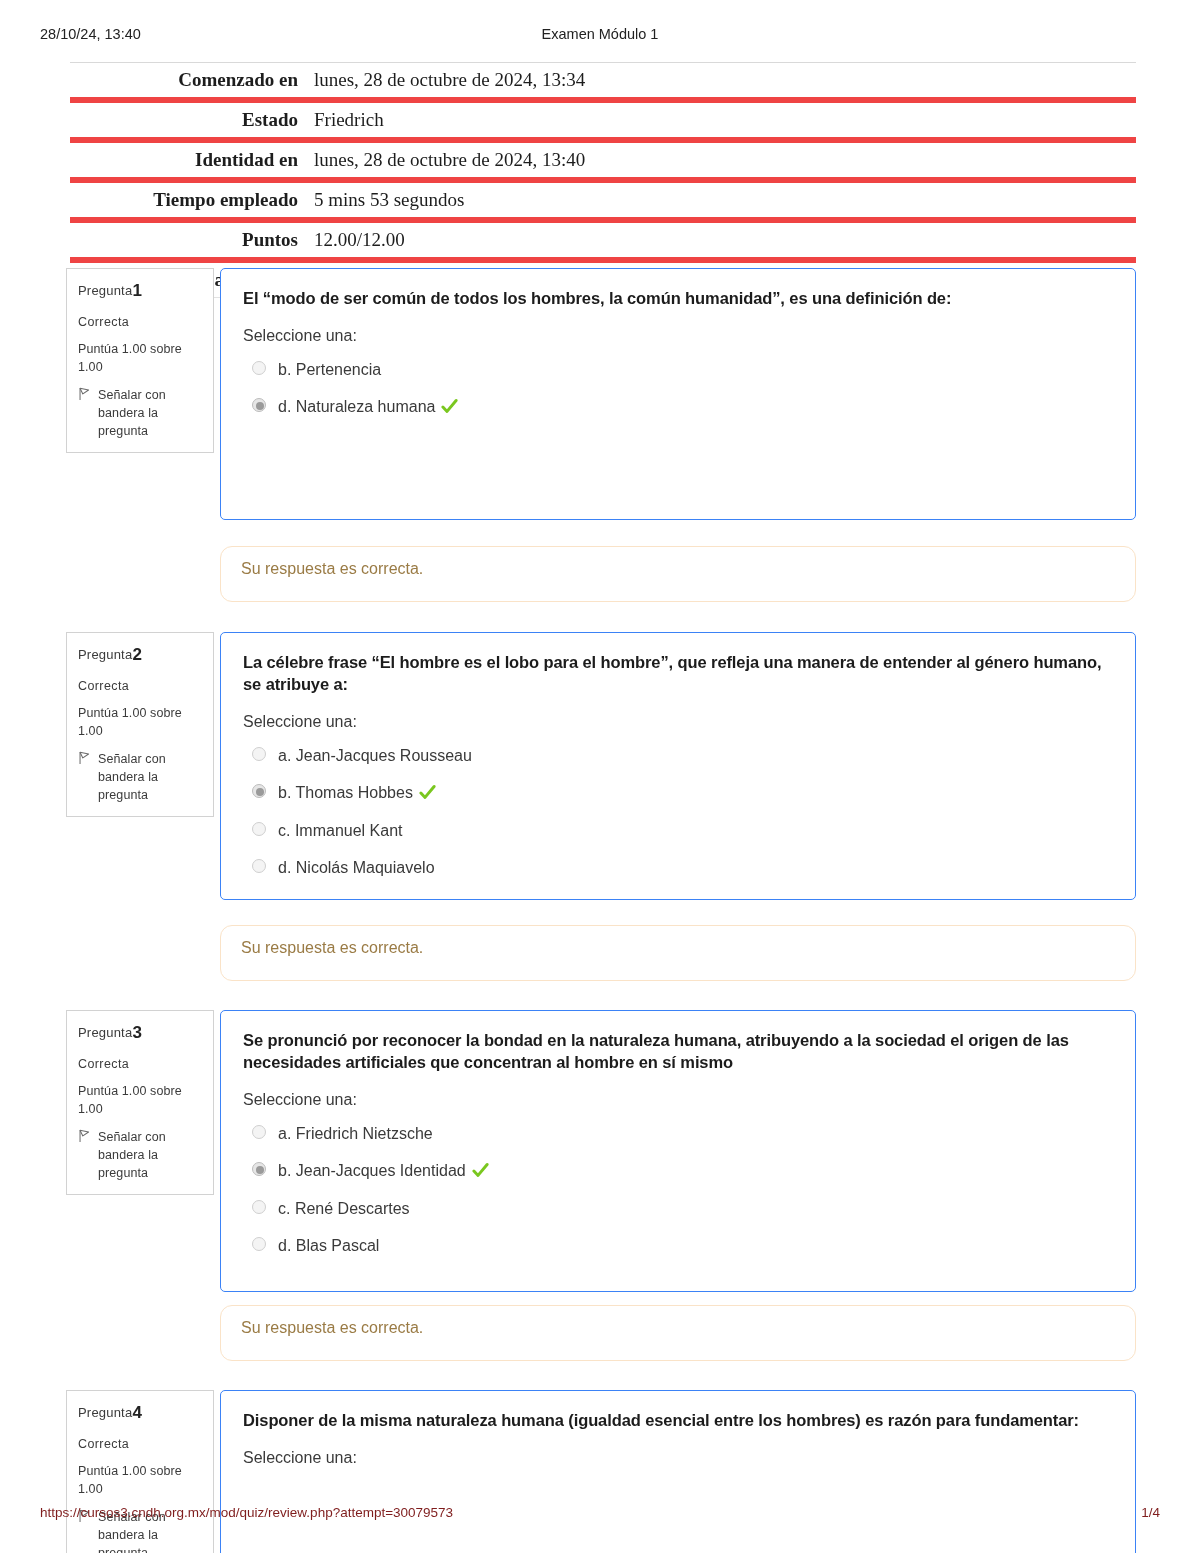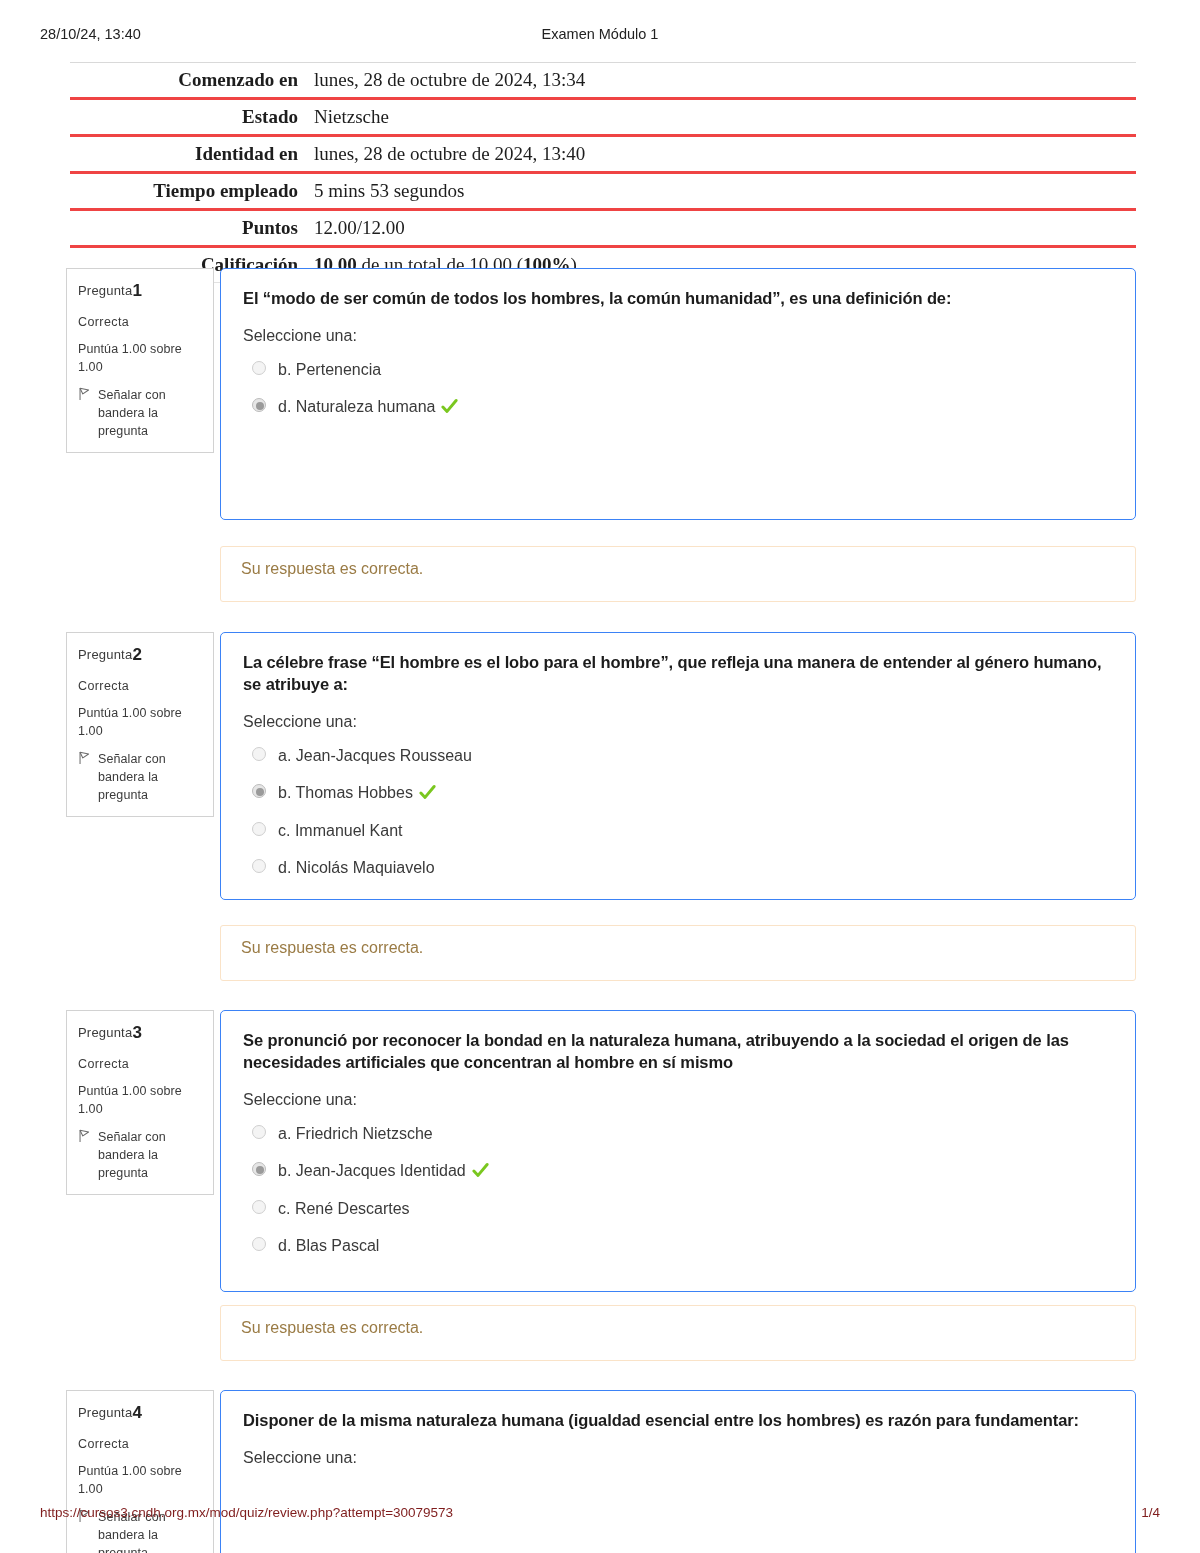--- a/index.html
+++ b/index.html
@@ -50,21 +50,21 @@
     left: 70px;
     width: 1066px;
   }
   table.summary {
     width: 100%;
     border-collapse: collapse;
     font-family: "Liberation Serif", serif;
     font-size: 19px;
     color: #1d1d1d;
   }
-  table.summary tr { border-top: 3px solid #ef4444; }
+  table.summary tr { border-top: 6px solid #ef4444; }
   table.summary tr:first-child { border-top: 1px solid #d9d9d9; }
   table.summary tr:last-child { border-bottom: 1px solid #e2e2e2; }
   table.summary th {
     text-align: right;
     font-weight: bold;
     padding: 6px 12px 6px 0;
     width: 240px;
     vertical-align: middle;
     white-space: nowrap;
     font-size: 19px;
@@ -183,21 +183,21 @@
     width: 17px;
     height: 17px;
   }
 
   
   .feedback {
     position: absolute;
     left: 220px;
     width: 916px;
     border: 1px solid #fae3c8;
-    border-radius: 3px;
+    border-radius: 12px;
     background: #fff;
     padding: 13px 20px 14px 20px;
     font-size: 16px;
     color: #9a7b45;
   }
 
   
   .print-footer {
     position: absolute;
     left: 0;
@@ -228,21 +228,21 @@
 
 <div class="summary-wrap">
   <table class="summary">
     <tbody>
       <tr>
         <th>Comenzado en</th>
         <td>lunes, 28 de octubre de 2024, 13:34</td>
       </tr>
       <tr>
         <th>Estado</th>
-        <td>Nietzsche</td>
+        <td>Friedrich</td>
       </tr>
       <tr>
         <th>Identidad en</th>
         <td>lunes, 28 de octubre de 2024, 13:40</td>
       </tr>
       <tr>
         <th>Tiempo empleado</th>
         <td>5 mins 53 segundos</td>
       </tr>
       <tr>

